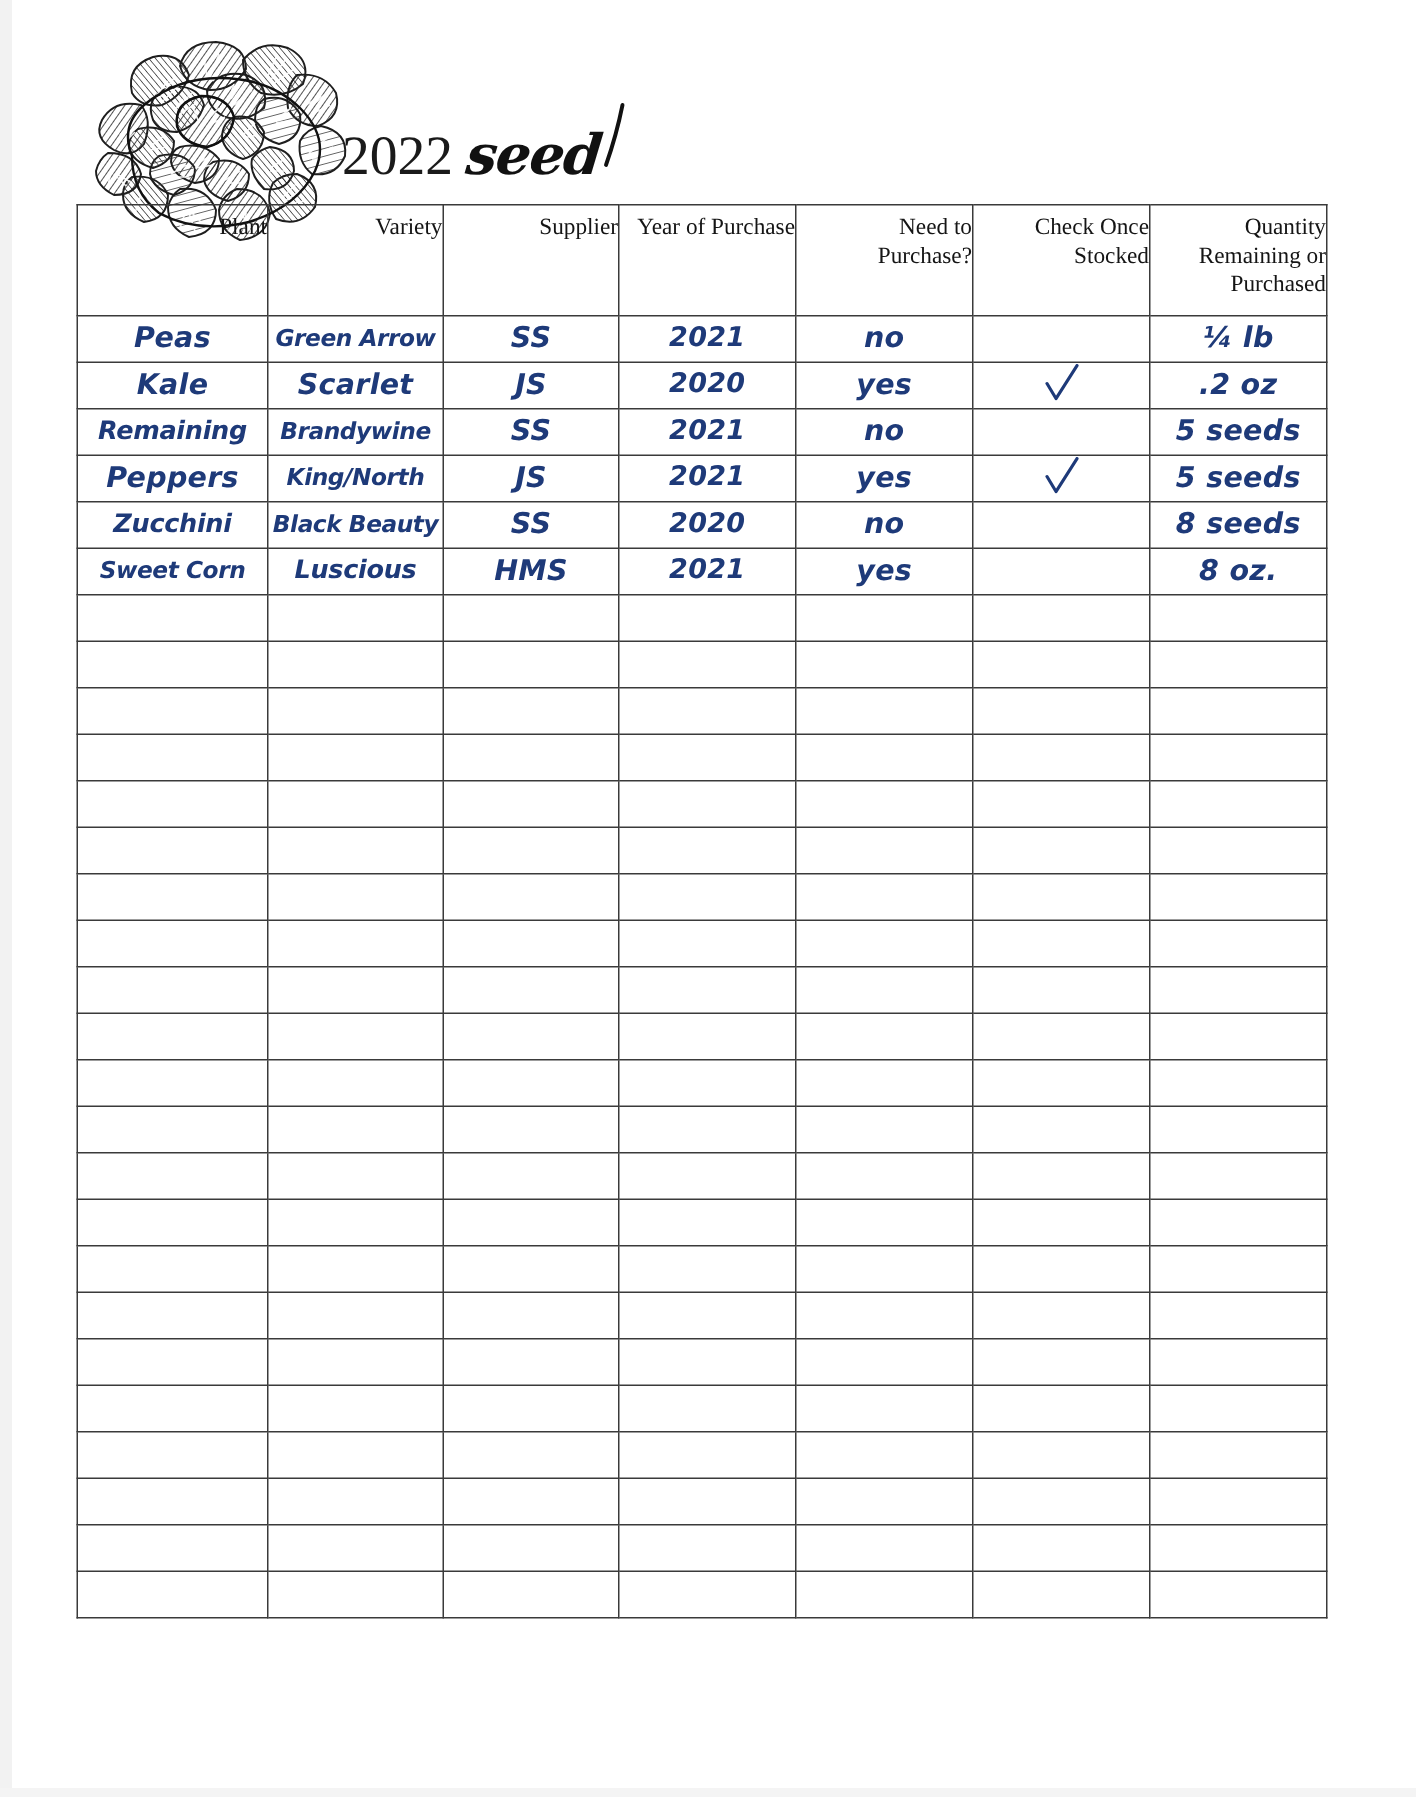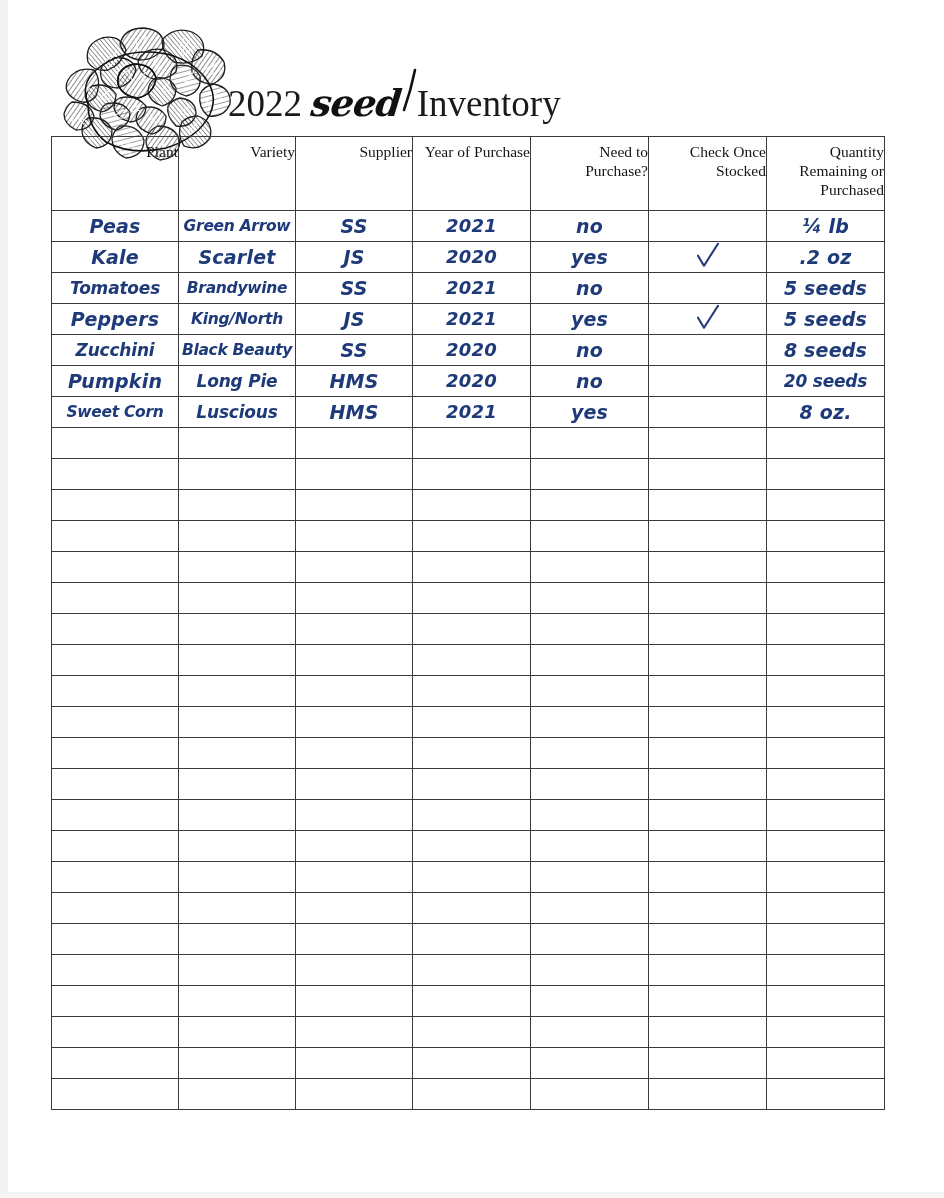--- a/index.html
+++ b/index.html
@@ -244,21 +244,20 @@
   </div>
 
   <div class="title-block">
     <span class="title-year">2022</span>
     <span class="title-script">seed</span>
     <span class="title-script-tail">
       <svg width="16" height="46" viewBox="0 0 16 46" xmlns="http://www.w3.org/2000/svg">
         <path d="M13 2 Q9 22 2 42" stroke="#111" stroke-width="2.6" fill="none" stroke-linecap="round"></path>
       </svg>
     </span>
-    <span class="title-rest">Inventory</span>
   </div>
 </div>
 
 <table class="inventory-table">
   <colgroup>
     <col class="c-plant">
       <col class="c-variety">
       <col class="c-supplier">
     <col class="c-year">
       <col class="c-need">
@@ -318,21 +317,21 @@
           <span class="checkmark"><svg width="26" height="26" viewBox="0 0 26 26" xmlns="http://www.w3.org/2000/svg">
               <path d="M3 13 L9 23 L23 1" stroke="#1e3a79" stroke-width="2.1" fill="none" stroke-linecap="round" stroke-linejoin="round"></path>
             </svg></span>
         </td>
         <td>
           <span class="hand">.2 oz</span>
         </td>
       </tr>
       <tr class="data-row">
         <td>
-          <span class="hand long">Tomatoes</span>
+          <span class="hand long">Remaining</span>
         </td>
         <td>
           <span class="hand xlong">Brandywine</span>
         </td>
         <td>
           <span class="hand">SS</span>
         </td>
         <td>
           <span class="hand num">2021</span>
         </td>
@@ -385,41 +384,20 @@
         <td>
           <span class="hand">no</span>
         </td>
         <td></td>
         <td>
           <span class="hand">8 seeds</span>
         </td>
       </tr>
       <tr class="data-row">
         <td>
-          <span class="hand">Pumpkin</span>
-        </td>
-        <td>
-          <span class="hand long">Long Pie</span>
-        </td>
-        <td>
-          <span class="hand">HMS</span>
-        </td>
-        <td>
-          <span class="hand num">2020</span>
-        </td>
-        <td>
-          <span class="hand">no</span>
-        </td>
-        <td></td>
-        <td>
-          <span class="hand long">20 seeds</span>
-        </td>
-      </tr>
-      <tr class="data-row">
-        <td>
           <span class="hand xlong">Sweet Corn</span>
         </td>
         <td>
           <span class="hand long">Luscious</span>
         </td>
         <td>
           <span class="hand">HMS</span>
         </td>
         <td>
           <span class="hand num">2021</span>

